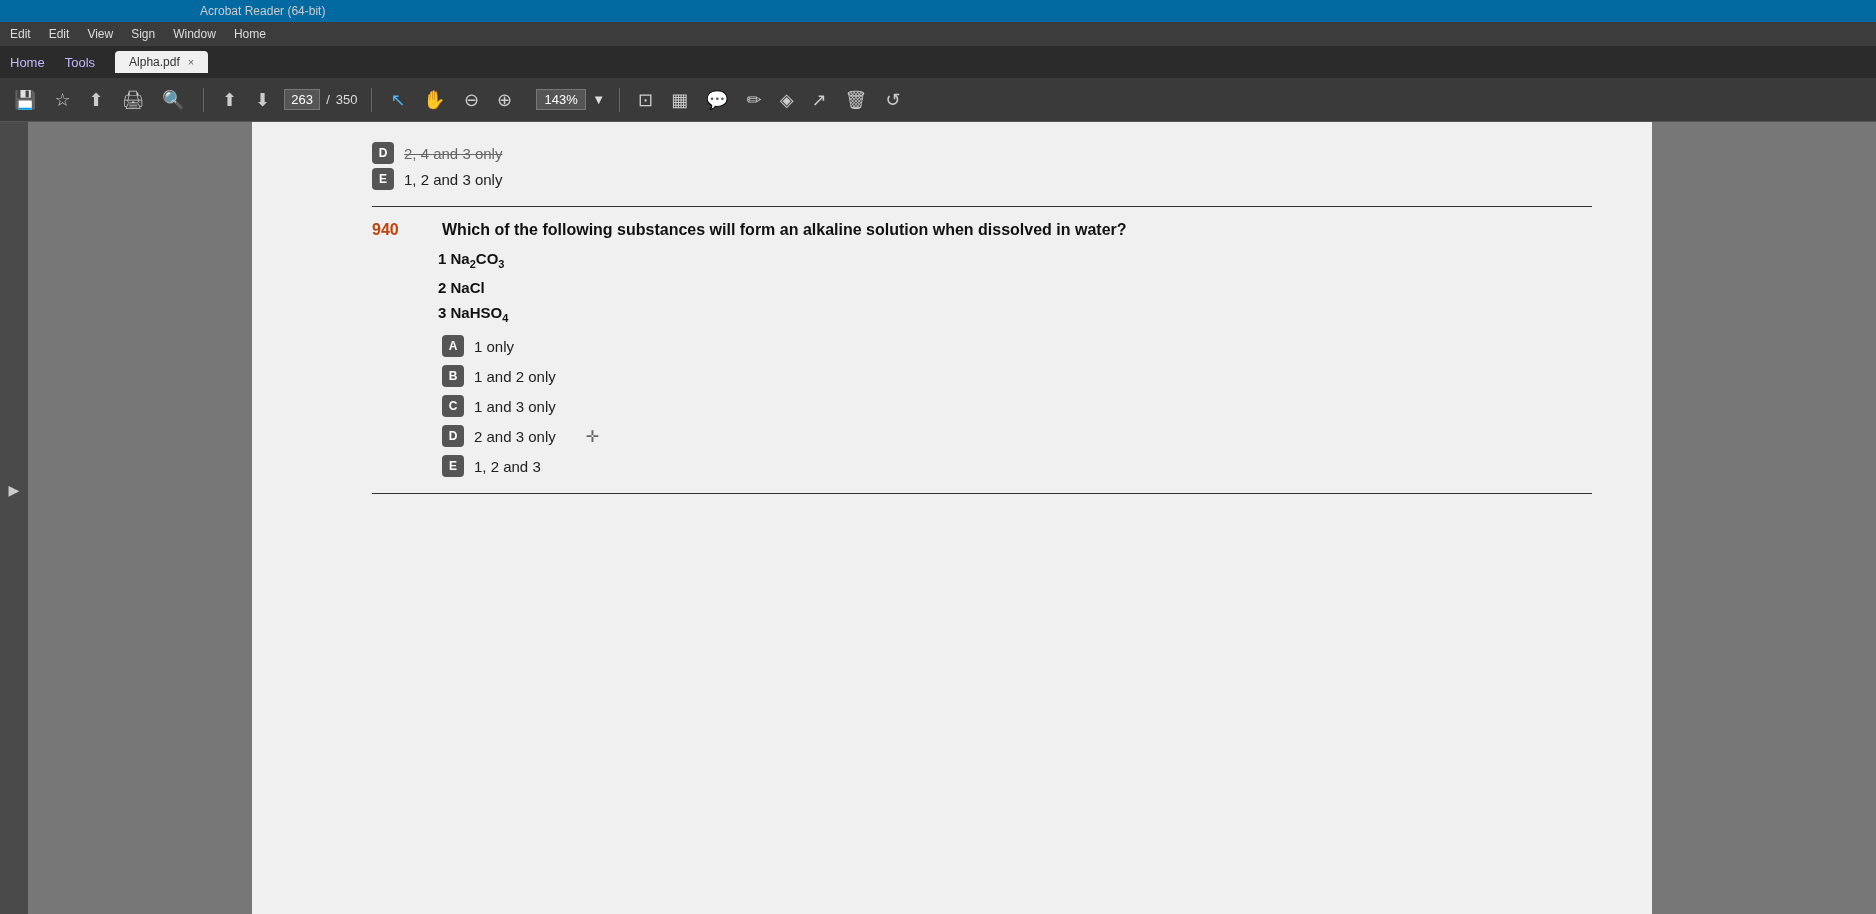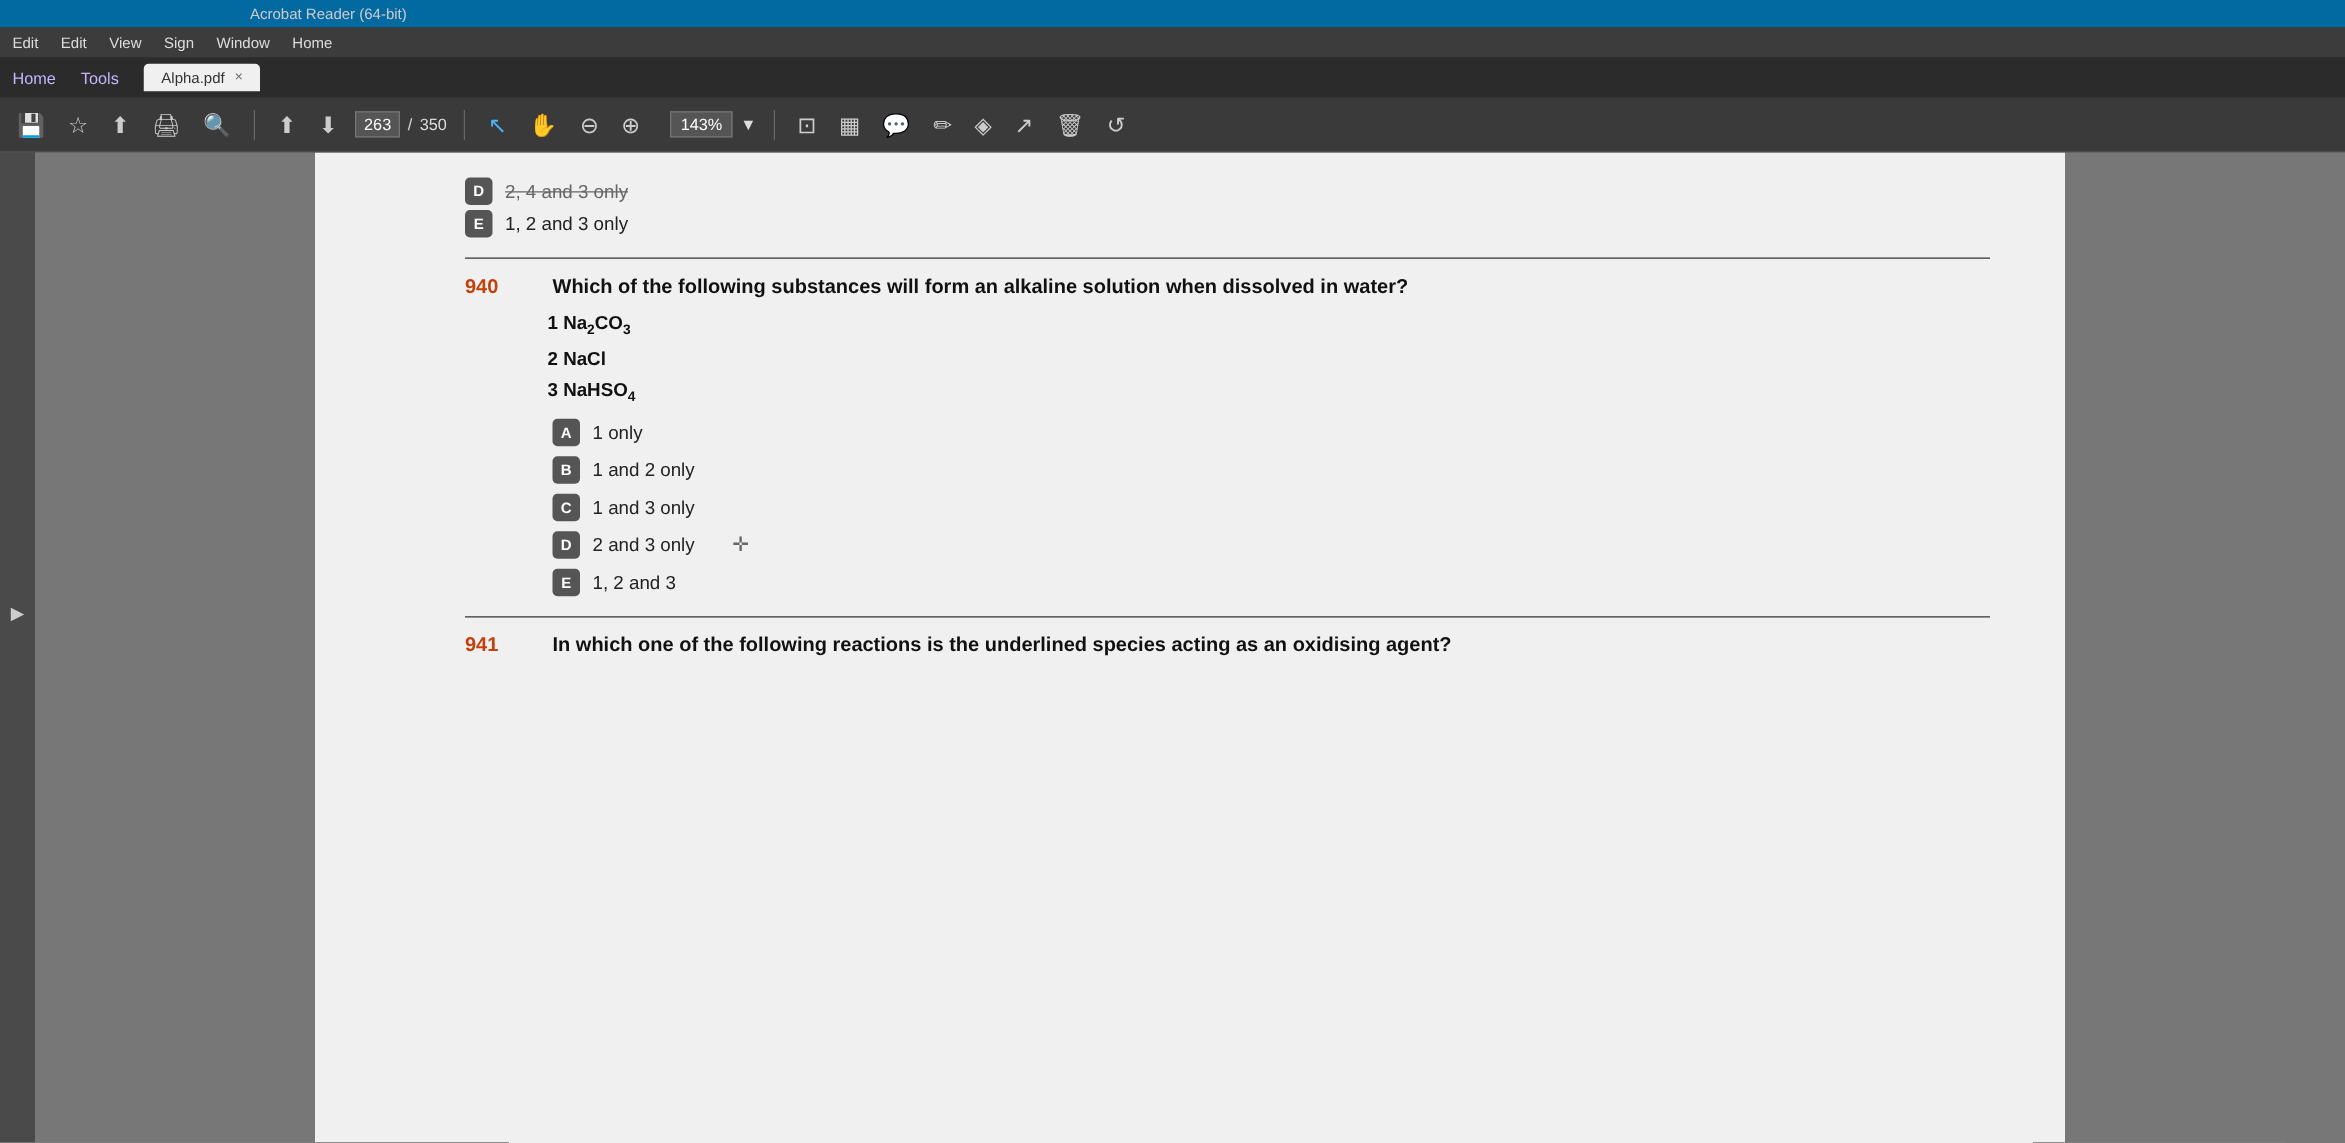--- a/index.html
+++ b/index.html
@@ -369,20 +369,16 @@
           <span style="color:#666; font-size:16px; margin-left: 20px;">✛</span>
         </div>
         <div class="option-row">
           <span class="option-badge">E</span>
           <span class="option-text">1, 2 and 3</span>
         </div>
       </div>
 
       <hr class="question-divider">
 
-      <div class="next-question-row">
-        <span class="question-number">941</span>
-        <span class="question-text">In which one of the following reactions is the underlined species acting as an oxidising agent?</span>
-      </div>
 
     </div>
   </div>
 </div>
 
 </body></html>

